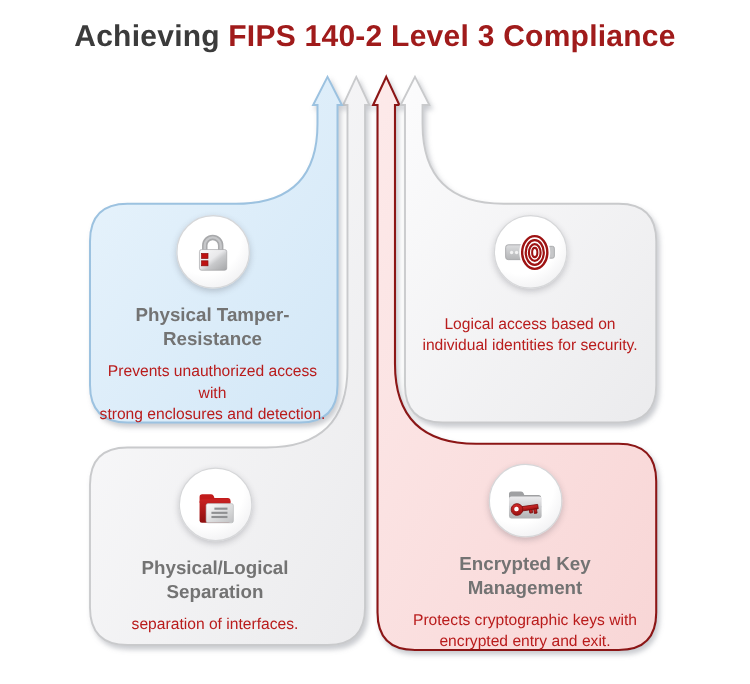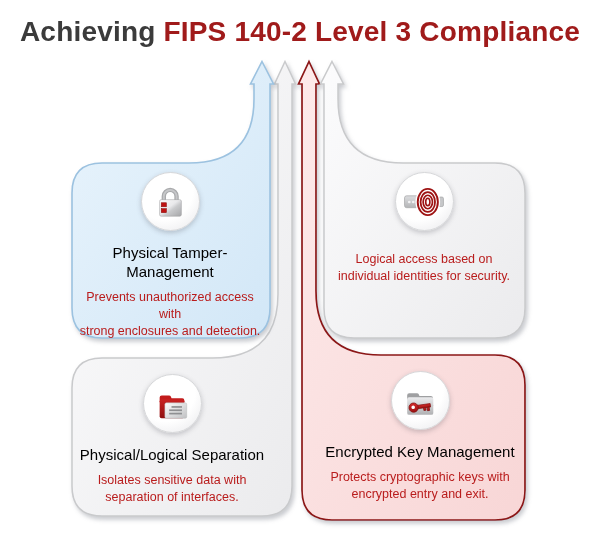--- a/index.html
+++ b/index.html
@@ -2,41 +2,41 @@
 <html><head>
 <meta charset="utf-8">
 <style>
   html,body { margin:0; padding:0; background:#ffffff; }
   .stage {
     position:relative; width:600px; height:547px; overflow:hidden;
     background:#ffffff; font-family:"Liberation Sans", sans-serif;
   }
   .main-title {
     position:absolute; top:16px; left:0; right:0; text-align:center;
-    font-size:28px; font-weight:bold; letter-spacing:.2px; white-space:nowrap;
+    font-size:24px; font-weight:bold; letter-spacing:.2px; white-space:nowrap;
   }
   .title-prefix   { color:#3b3b3b; margin-right:.28em; }
   .title-highlight{ color:#a01b1b; }
 
   svg.flow { position:absolute; left:0; top:0; }
 
   .card-content {
     position:absolute; display:flex; flex-direction:column; align-items:center;
     text-align:center; z-index:5;
   }
   .icon-circle {
     width:57px; height:57px; border-radius:50%;
     background: radial-gradient(circle at 38% 30%, #ffffff 55%, #efeff1 85%, #e3e3e6 100%);
     border:1px solid #d6d7d9;
     box-shadow: 0 2px 5px rgba(60,60,70,.25);
     display:flex; align-items:center; justify-content:center;
     margin-bottom:13px;
   }
   .card-title {
-    font-size:15px; font-weight:normal; color:#000000; line-height:1.25;
+    font-size:15px; font-weight:bold; color:#737373; line-height:1.25;
   }
   .card-desc {
     margin-top:7px; font-size:12.5px; color:#b91c1c; line-height:1.38;
   }
 </style>
 </head>
 <body>
 
 <div class="stage">
 
@@ -105,21 +105,21 @@
       <svg width="38" height="38" viewBox="0 0 40 40">
         <path d="M13.5 20 v-6 a6.7 6.7 0 0 1 13.4 0 V20" fill="none" stroke="#a8a9ab" stroke-width="4.6"></path>
         <path d="M13.5 20 v-6 a6.7 6.7 0 0 1 13.4 0 V20" fill="none" stroke="#c6c7c9" stroke-width="2"></path>
         <rect x="9" y="17.5" width="23" height="17.5" rx="1.8" fill="url(#lockBody)" stroke="#9b9c9e" stroke-width="0.5"></rect>
         <rect x="10.8" y="20.8" width="5.4" height="4.2" fill="#bf1212" stroke="#8c0e0e" stroke-width="0.6"></rect>
         <rect x="10.8" y="27" width="5.4" height="4.2" fill="#bf1212" stroke="#8c0e0e" stroke-width="0.6"></rect>
       </svg>
     </div>
     <div class="card-title">
       <div>Physical Tamper-</div>
-      <div>Management</div>
+      <div>Resistance</div>
     </div>
     <div class="card-desc">
       <div>Prevents unauthorized access with</div>
       <div>strong enclosures and detection.</div>
     </div>
   </div>
 
   <div class="card-content" style="left:330px; top:172px; width:188px;">
     <div class="icon-circle">
       <svg width="42" height="38" viewBox="0 0 44 40">
@@ -149,21 +149,20 @@
         <rect x="12.5" y="18.8" width="23" height="16.2" rx="1.6" fill="url(#paperGrad)" stroke="#b5b6b8" stroke-width="0.5"></rect>
         <rect x="19.5" y="22.2" width="11" height="1.8" fill="#8f9092"></rect>
         <rect x="17" y="25.7" width="13.5" height="1.8" fill="#8f9092"></rect>
         <rect x="17" y="29.2" width="13.5" height="1.8" fill="#8f9092"></rect>
       </svg>
     </div>
     <div class="card-title">
       <div>Physical/Logical Separation</div>
     </div>
     <div class="card-desc">
-      <div>Isolates sensitive data with</div>
       <div>separation of interfaces.</div>
     </div>
   </div>
 
   <div class="card-content" style="left:322px; top:371px; width:196px;">
     <div class="icon-circle">
       <svg width="38" height="38" viewBox="0 0 40 40">
         <path d="M6.5 14 q0-2.2 2.2-2.2 h8 q1.6 0 2.1 1.4 l.6 1.6 h12 q2.2 0 2.2 2.2 v1.5 H6.5 z" fill="#9fa0a2"></path>
         <rect x="6.5" y="16" width="27.5" height="18.5" rx="2" fill="url(#silverFolder)"></rect>
         <rect x="6.5" y="24.2" width="27.5" height="0.9" fill="#cdced0"></rect>

